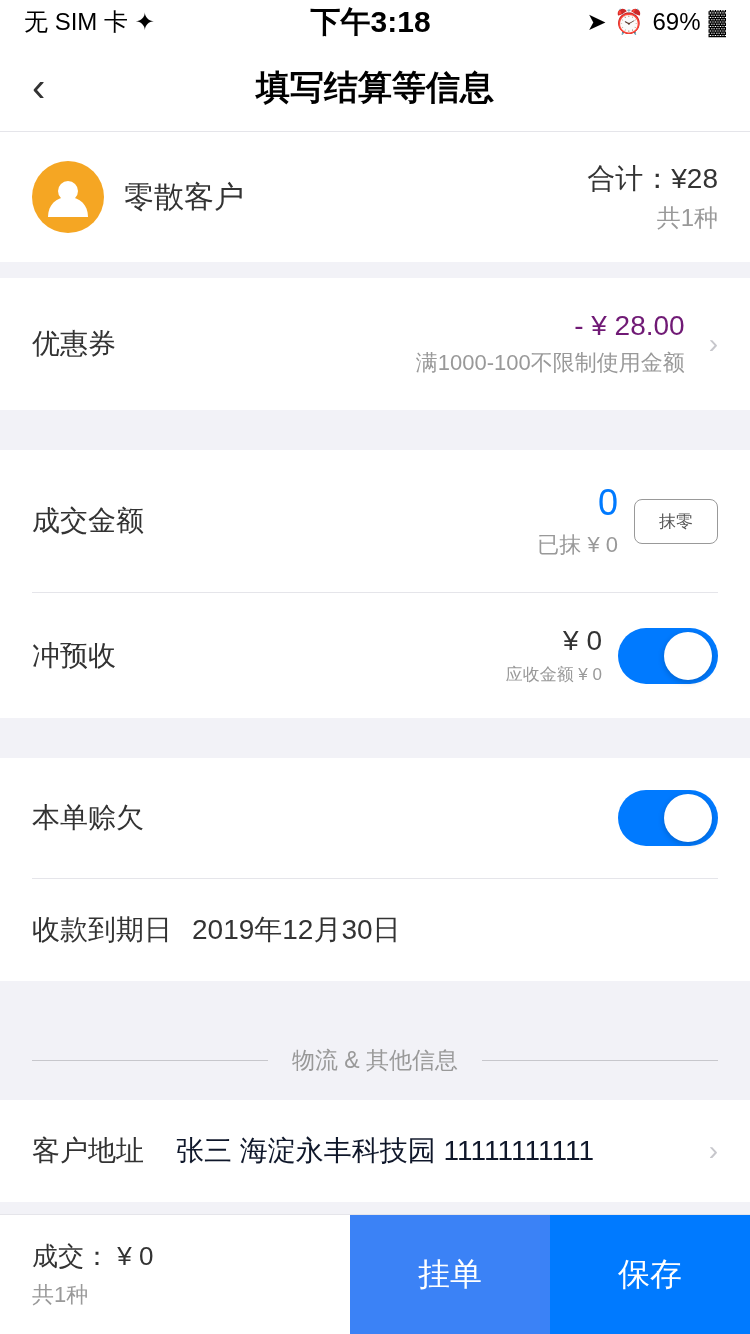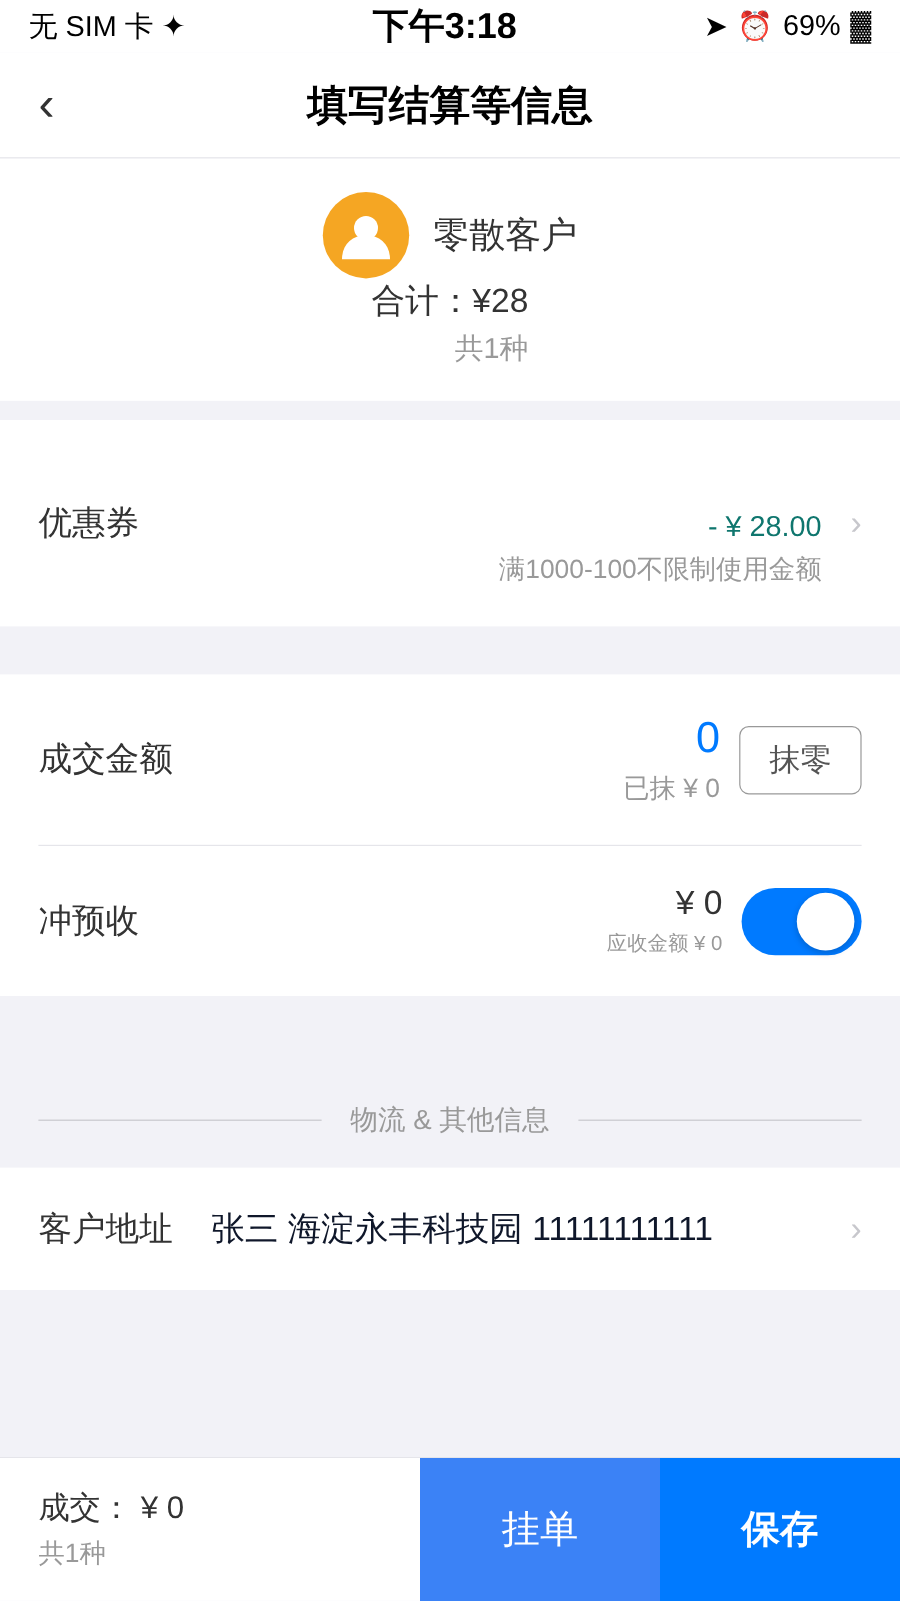--- a/index.html
+++ b/index.html
@@ -55,24 +55,22 @@
 
     
     .card {
       background: #fff;
       margin-bottom: 16px;
     }
 
     
     .customer-row {
       display: flex;
-      align-items: center;
       justify-content: space-between;
       padding: 28px 32px;
-      flex-direction: column;
     }
     .customer-left {
       display: flex;
       align-items: center;
       gap: 20px;
     }
     .avatar {
       width: 72px;
       height: 72px;
       border-radius: 50%;
@@ -113,24 +111,23 @@
       font-size: 28px;
       color: #333;
     }
     .row-right {
       display: flex;
       align-items: center;
       gap: 16px;
     }
     .coupon-right { text-align: right; }
     .coupon-discount {
-      font-size: 24px;
-      color: #0f766e;
+      font-size: 28px;
+      color: #701a75;
       font-weight: 500;
-      margin-top: 44px;
     }
     .coupon-note {
       font-size: 22px;
       color: #999;
       margin-top: 6px;
     }
     .chevron-right {
       font-size: 28px;
       color: #c7c7cc;
       margin-left: 8px;
@@ -151,21 +148,21 @@
     .amount-sub {
       font-size: 22px;
       color: #999;
       margin-top: 6px;
       text-align: right;
     }
     .round-btn {
       border: 1.5px solid #999;
       border-radius: 8px;
       padding: 10px 24px;
-      font-size: 26px;
+      font-size: 17px;
       color: #555;
       background: #fff;
       cursor: pointer;
       font-family: Liberation Serif, serif;
     }
 
     
     .toggle {
       width: 100px;
       height: 56px;
@@ -284,21 +281,21 @@
     }
     .btn-save {
       width: 200px;
       height: 120px;
       background: #007aff;
       display: flex;
       align-items: center;
       justify-content: center;
       font-size: 32px;
       color: #fff;
-      font-weight: 700;
+      font-weight: 400;
       cursor: pointer;
     }
 
     .main-content {
       padding-bottom: 120px;
     }
   </style>
 </head>
 <body>
 
@@ -378,20 +375,35 @@
         </div>
         <div class="toggle">
           <div class="toggle-knob"></div>
         </div>
       </div>
     </div>
   </div>
 
   <div class="section-gap"></div>
 
+  <div class="card">
+    <div class="debt-row">
+      <span class="row-label">本单赊欠</span>
+      <div class="toggle">
+        <div class="toggle-knob"></div>
+      </div>
+    </div>
+
+    <div class="divider"></div>
+
+    <div class="due-date-row">
+      <span class="due-date-label">收款到期日</span>
+      <span class="due-date-value">2019年12月30日</span>
+    </div>
+  </div>
 
   <div class="section-gap"></div>
 
   <div class="logistics-header">
     <div class="logistics-line"></div>
     <span class="logistics-title">物流 &amp; 其他信息</span>
     <div class="logistics-line"></div>
   </div>
 
   <div class="card">

